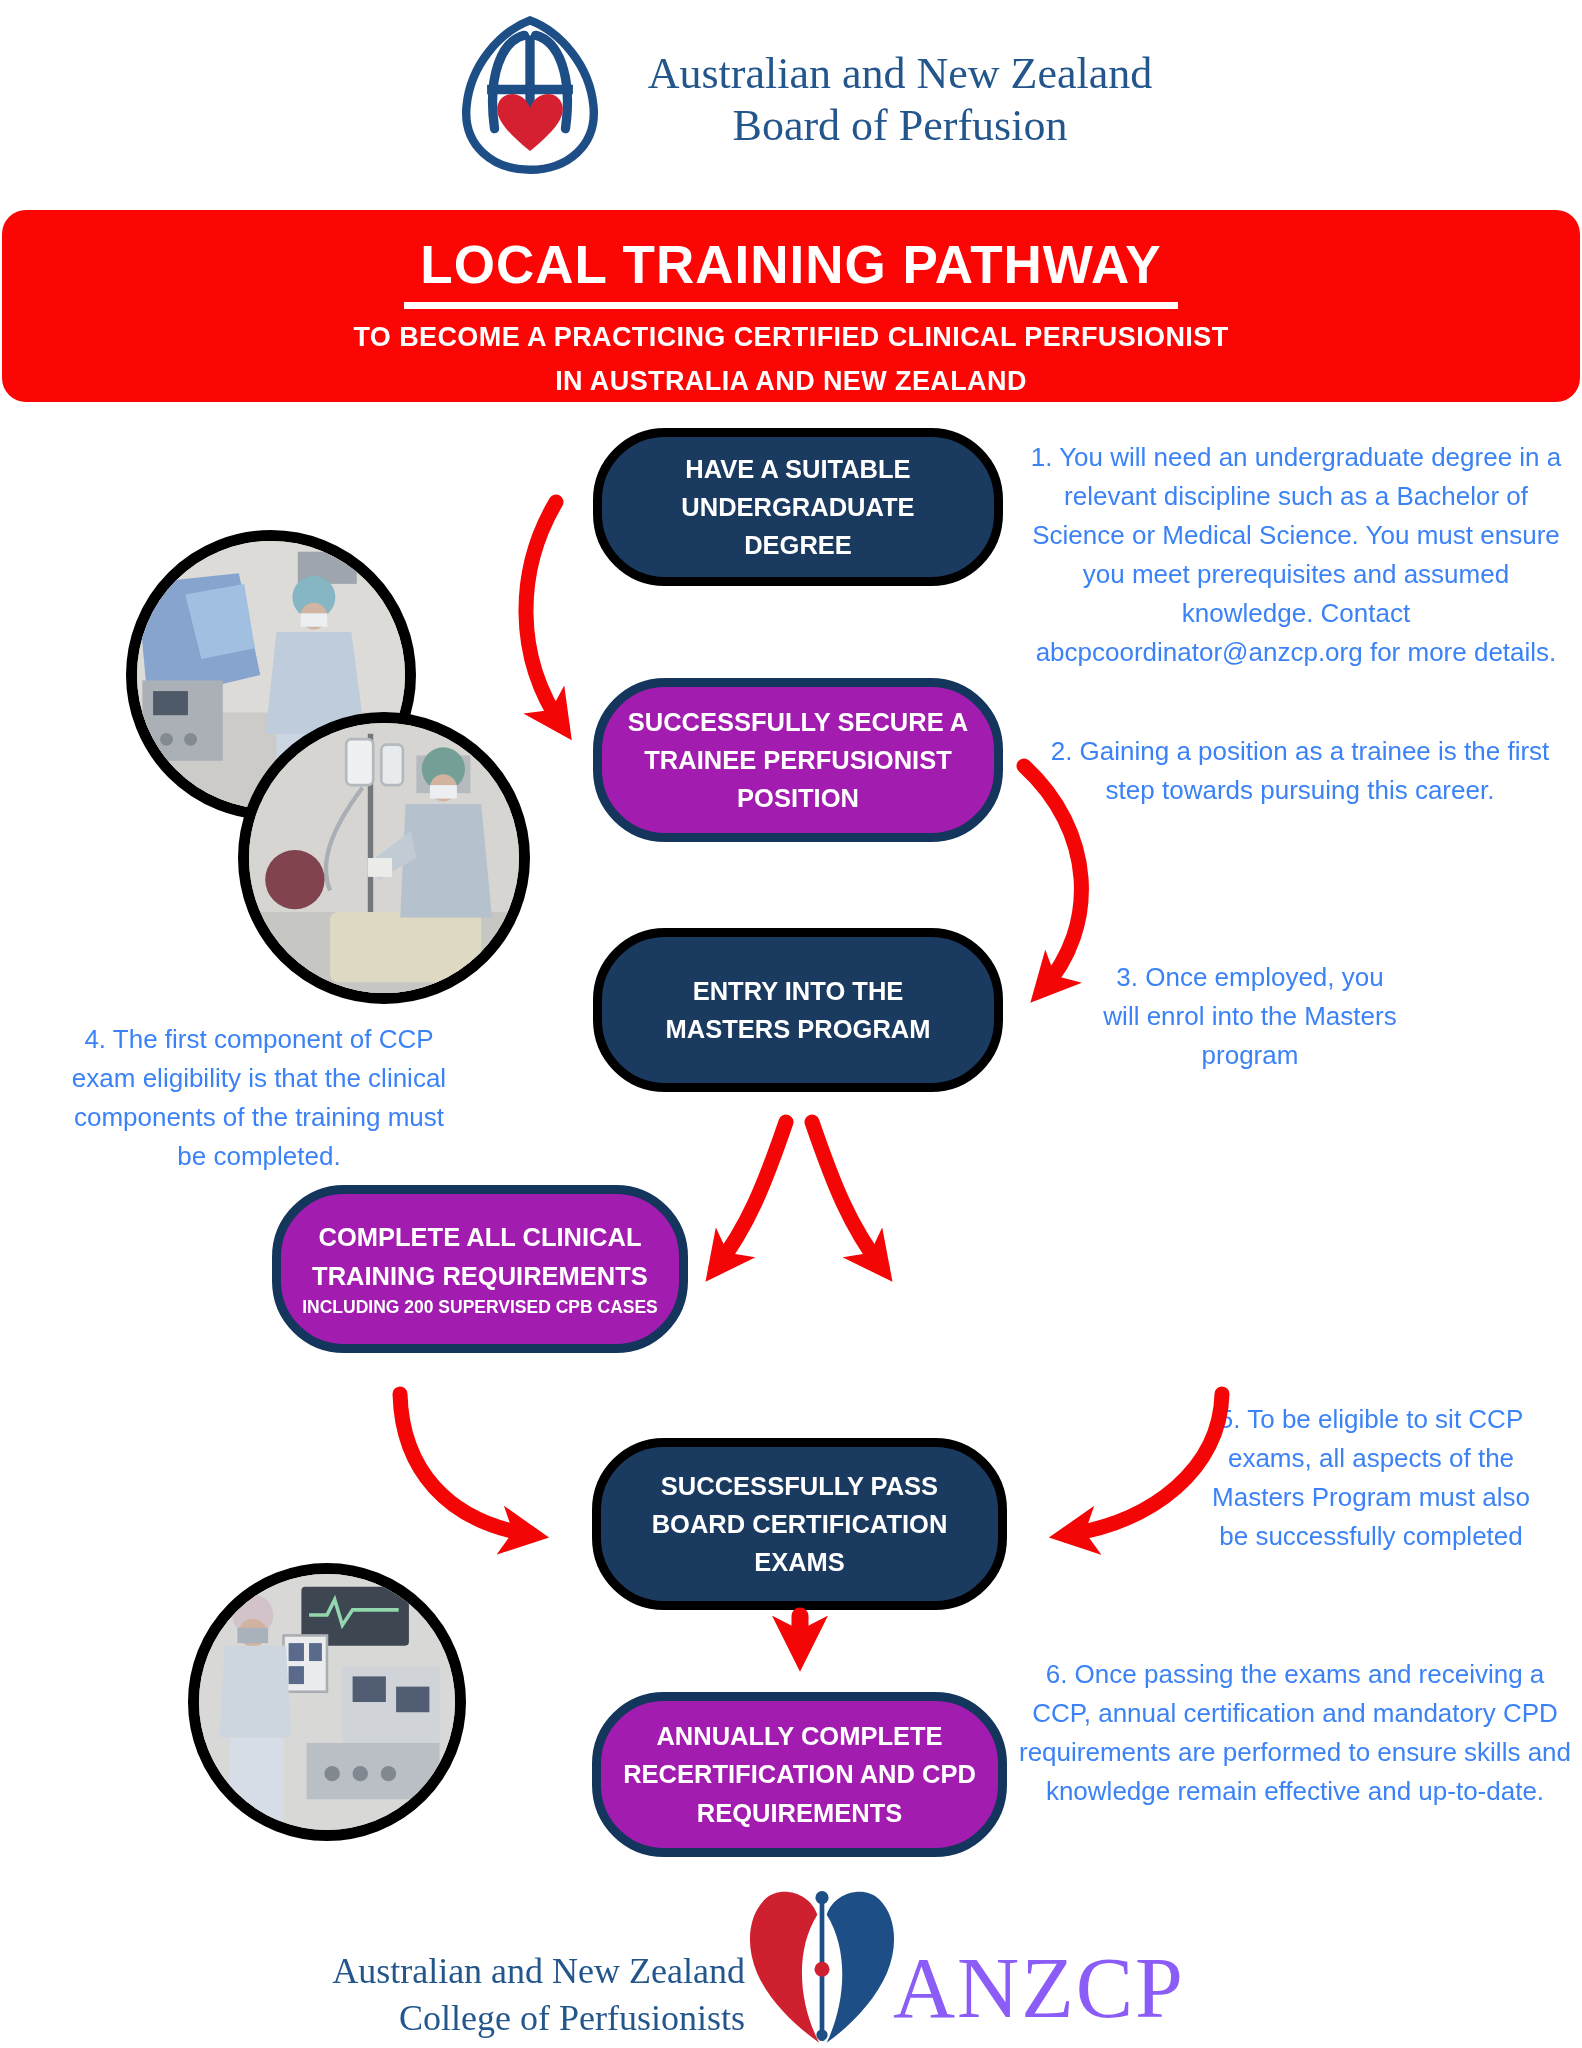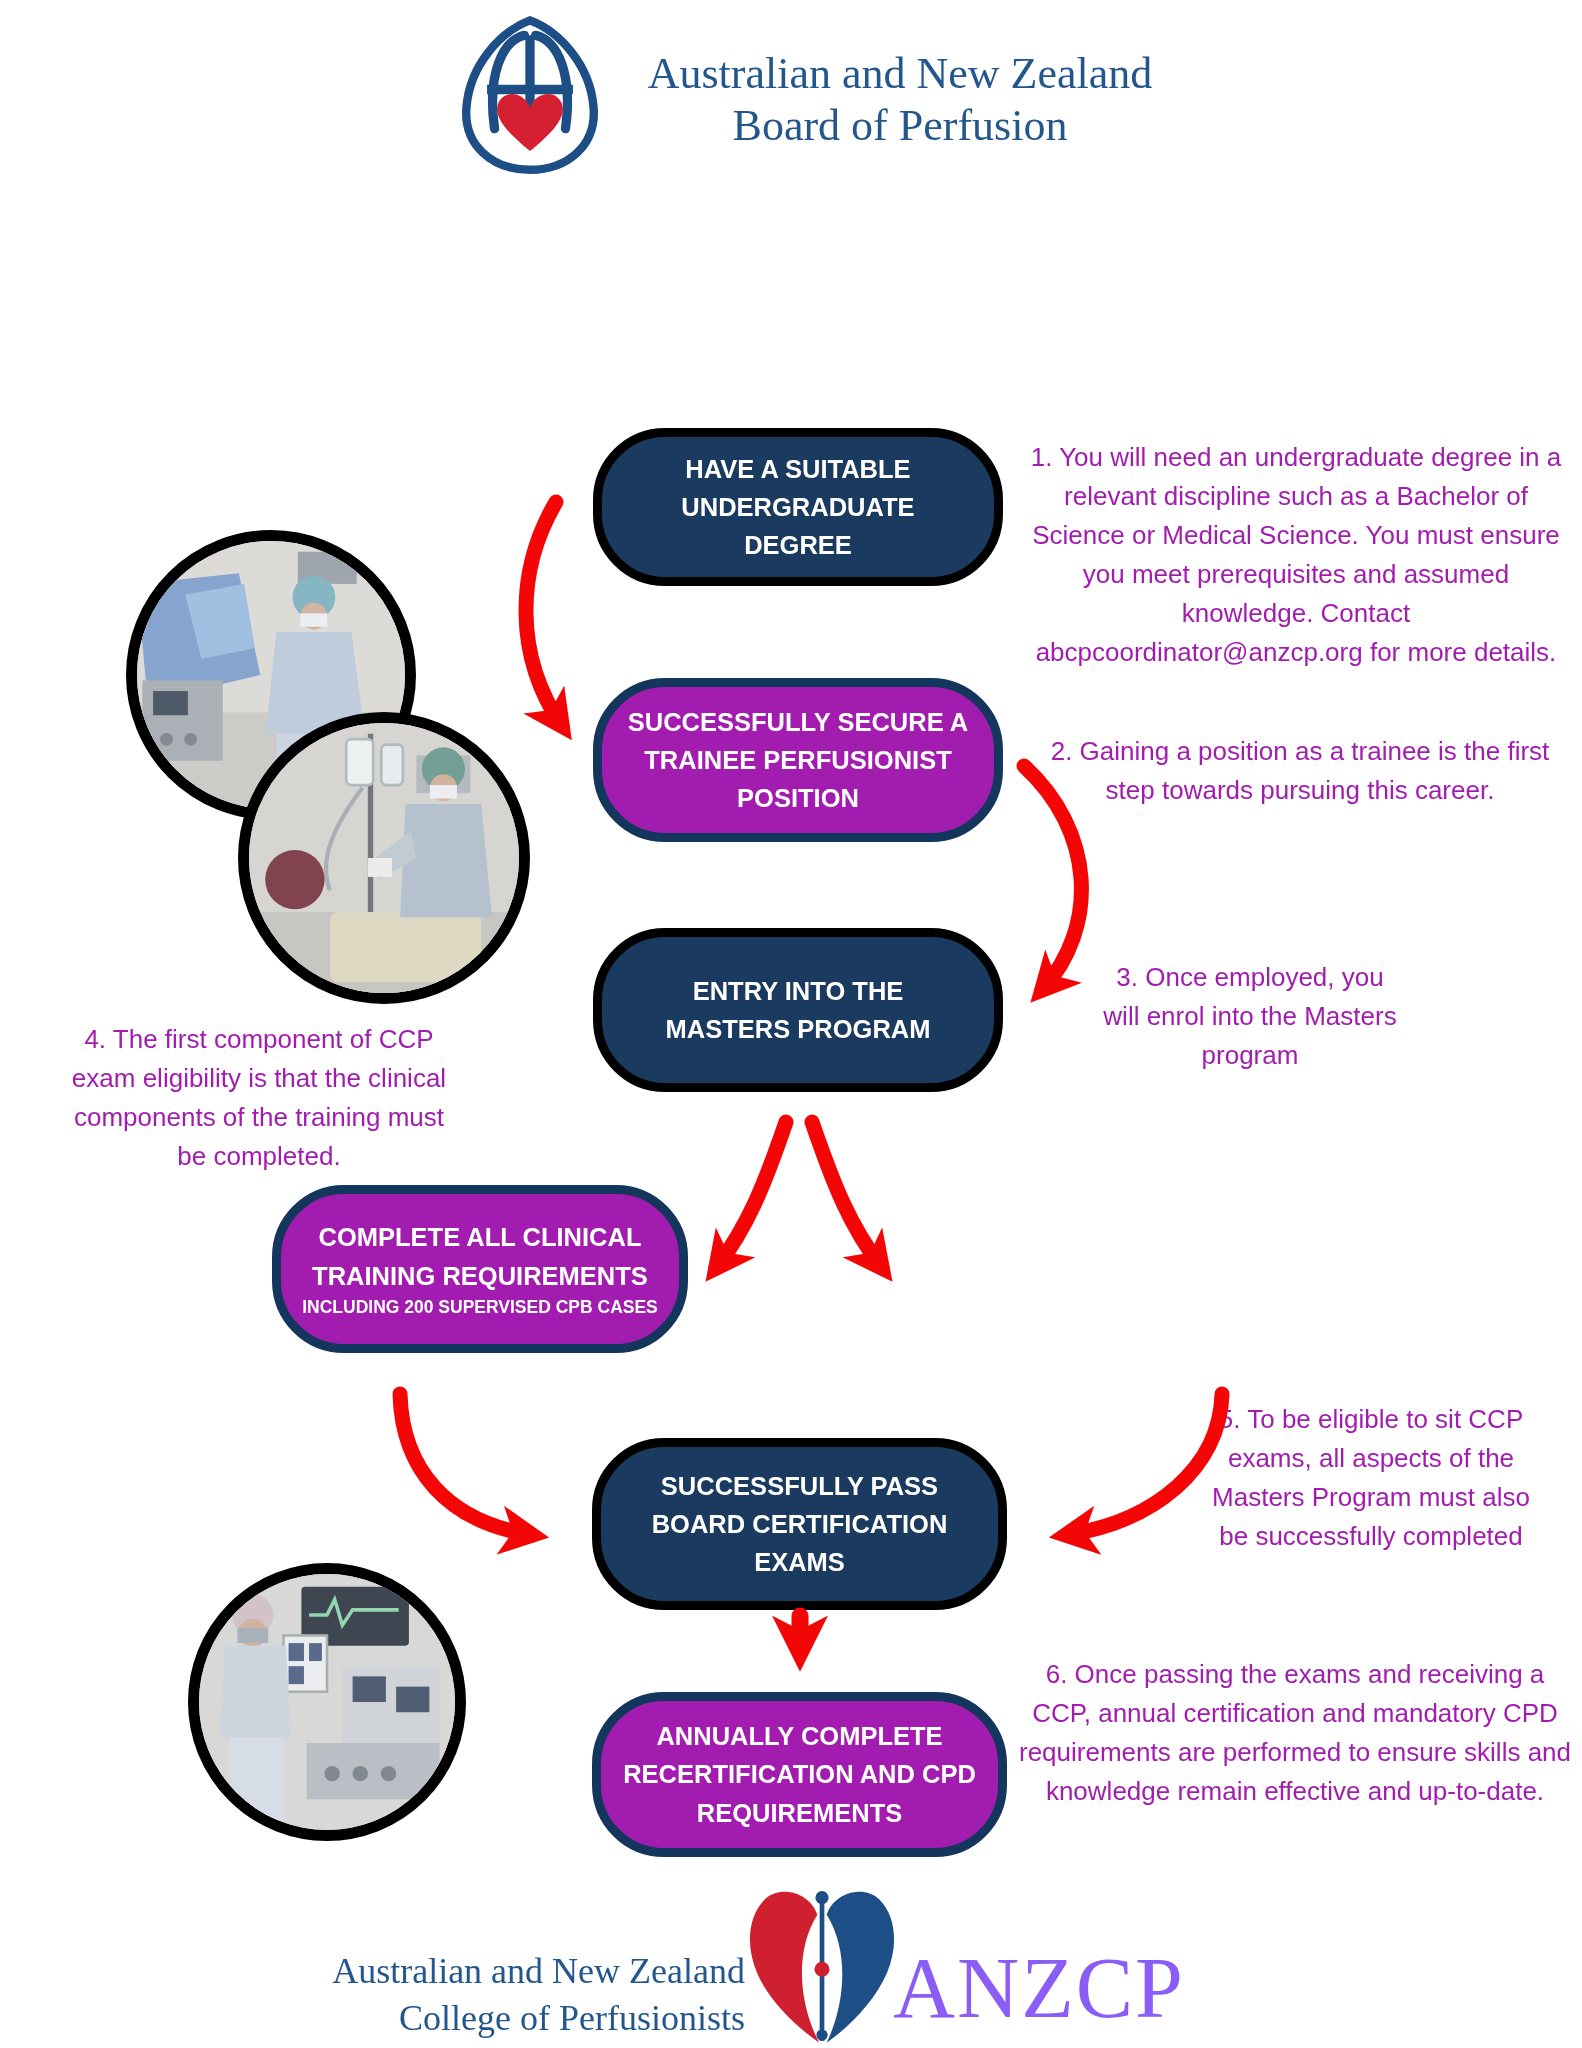--- a/index.html
+++ b/index.html
@@ -31,21 +31,21 @@
 
   #node-degree {left:593px;top:428px;width:410px;height:158px;}
   #node-trainee{left:593px;top:678px;width:410px;height:164px;}
   #node-masters{left:593px;top:928px;width:410px;height:164px;}
   #node-clinical{left:272px;top:1185px;width:416px;height:168px;}
   #node-course {left:925px;top:1185px;width:416px;height:168px;}
   #node-exams  {left:592px;top:1438px;width:415px;height:172px;}
   #node-cpd    {left:592px;top:1692px;width:415px;height:165px;}
 
   
-  .note{position:absolute;color:#a21caf;font-size:26px;line-height:1.5;text-align:center;}
+  .note{position:absolute;color:#3b82f6;font-size:26px;line-height:1.5;text-align:center;}
   #note-1{left:1022px;top:438px;width:548px;}
   #note-2{left:1040px;top:732px;width:520px;}
   #note-3{left:1100px;top:958px;width:300px;}
   #note-4{left:70px;top:1020px;width:378px;}
   #note-5{left:1205px;top:1400px;width:332px;}
   #note-6{left:1015px;top:1655px;width:560px;}
 
   
   .photo{position:absolute;border-radius:50%;border:11px solid #000000;overflow:hidden;background:#d6d5d1;}
   .photo svg{display:block;width:100%;height:100%;}
@@ -74,20 +74,25 @@
     <path d="M128 120 C136 62 120 26 96 20" fill="none" stroke="#1D4F86" stroke-width="10" stroke-linecap="round"></path>
     <line x1="44" y1="78" x2="136" y2="78" stroke="#1D4F86" stroke-width="10"></line>
     <line x1="90" y1="20" x2="90" y2="126" stroke="#1D4F86" stroke-width="10"></line>
     <path d="M90 98 C84 80 62 78 56 93 C50 108 68 126 90 144 C112 126 130 108 124 93 C118 78 96 80 90 98 Z" fill="#D42031"></path>
   </svg>
   <div class="abs hdr-text">
     <div>Australian and New Zealand</div>
     <div>Board of Perfusion</div>
   </div>
 
+  <div class="abs banner">
+    <div class="banner-title">LOCAL TRAINING PATHWAY</div>
+    <div class="banner-sub">TO BECOME A  PRACTICING CERTIFIED CLINICAL PERFUSIONIST</div>
+    <div class="banner-sub">IN AUSTRALIA AND NEW ZEALAND</div>
+  </div>
 
   <div class="photo" id="photo-1">
     <svg viewBox="0 0 100 100" preserveAspectRatio="none">
       <rect width="100" height="100" fill="#d6d5d1"></rect>
       <rect y="64" width="100" height="36" fill="#c3c2bd"></rect>
       <polygon points="0,16 38,12 46,50 4,60" fill="#6f93c4"></polygon>
       <polygon points="18,20 40,16 44,40 24,44" fill="#8fb3da"></polygon>
       <rect x="2" y="52" width="30" height="30" fill="#9aa1a8"></rect>
       <rect x="6" y="56" width="13" height="9" fill="#2e3b4c"></rect>
       <circle cx="11" cy="74" r="2.4" fill="#6d747c"></circle>

